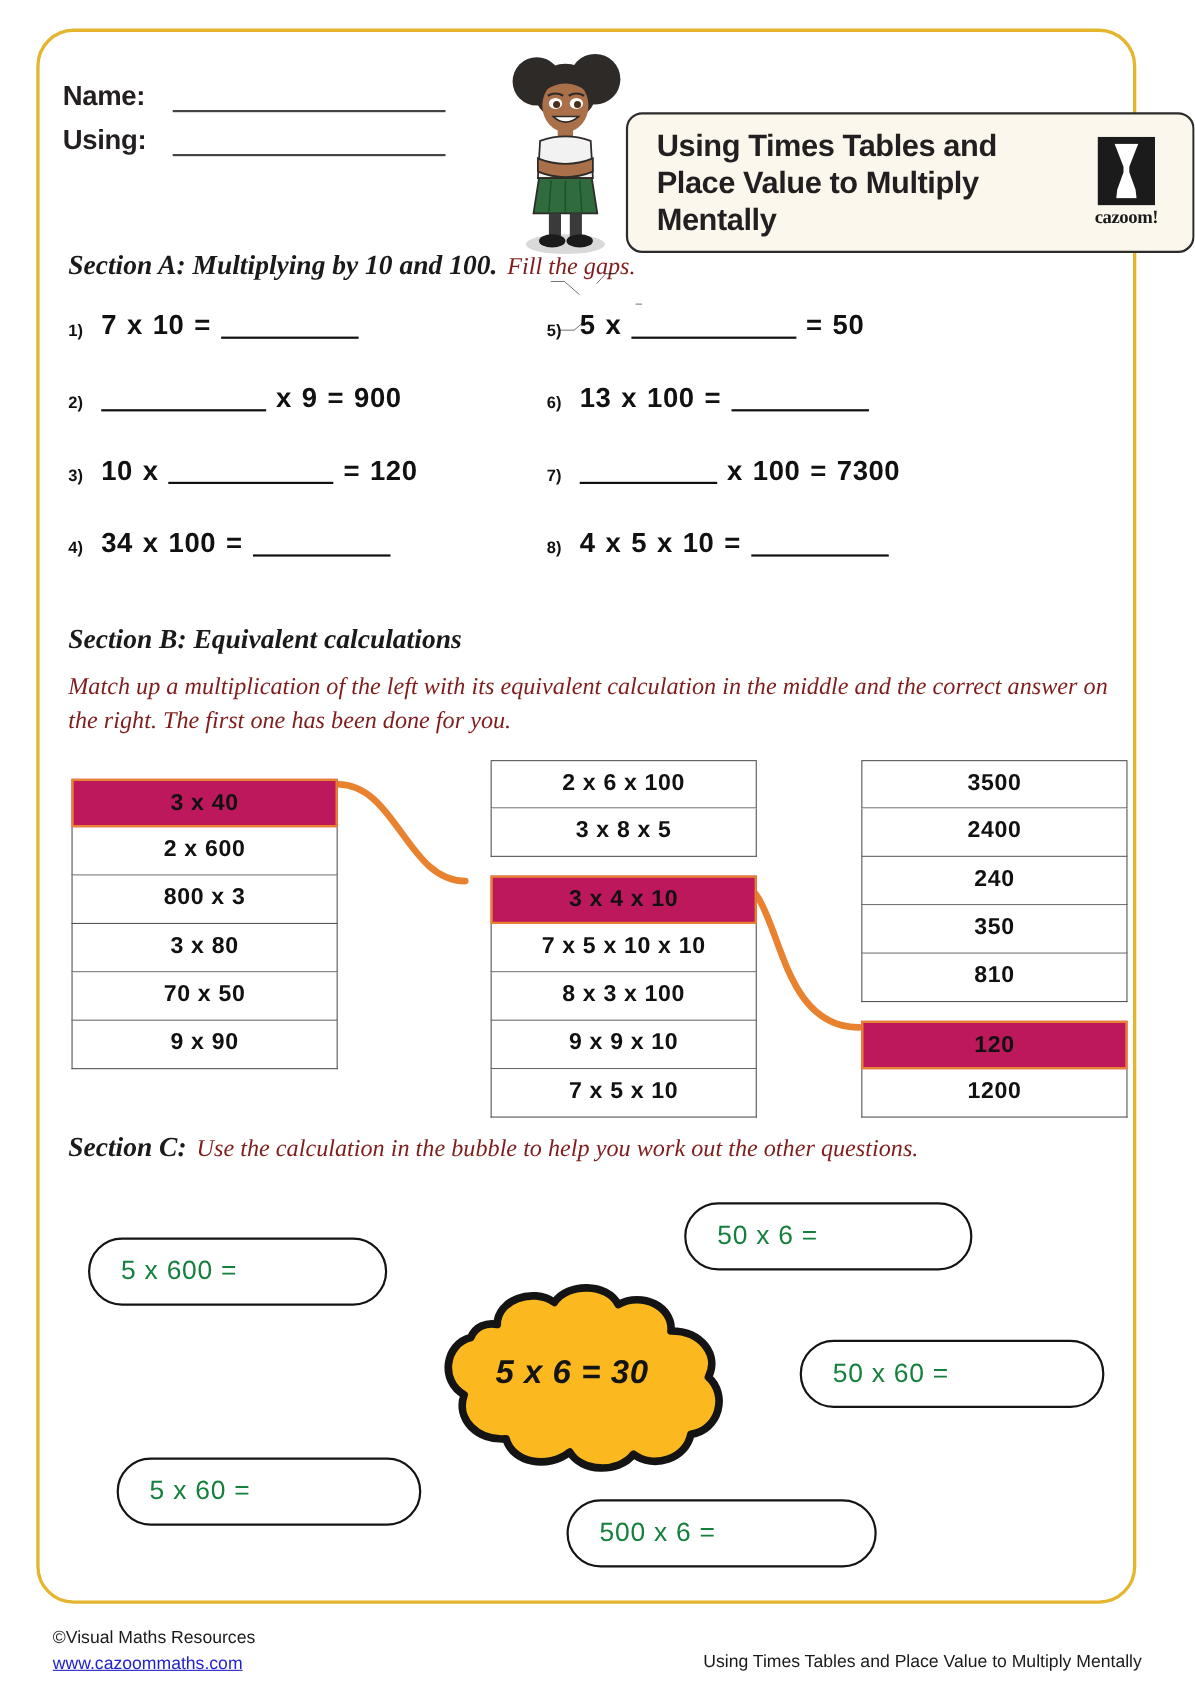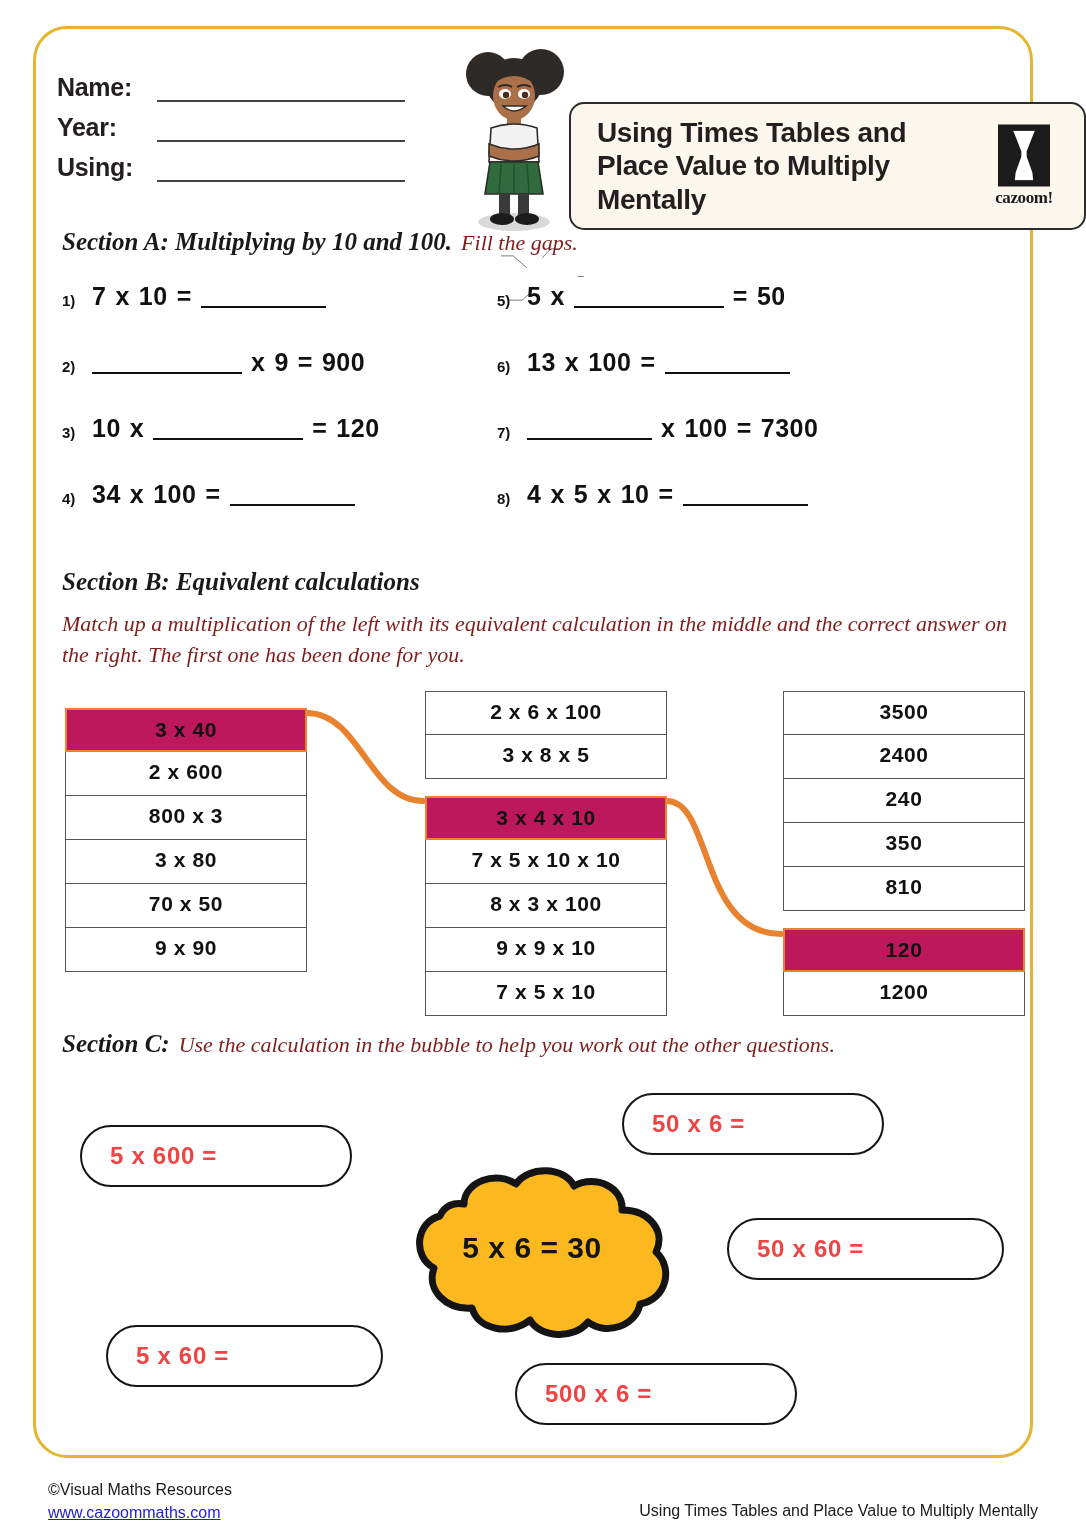--- a/index.html
+++ b/index.html
@@ -100,21 +100,21 @@
   .blank { display:inline-block; border-bottom:2.5px solid #111; height:26px; }
   .blank.w125 { width:125px; }
   .blank.w150 { width:150px; }
 
   
   #sectionB-head { position:absolute; left:62px; top:568px; }
   #sectionB-instr { position:absolute; left:62px; top:608px; width:960px; line-height:1.42; }
 
   .match-col { position:absolute; width:242px; }
   #col-left   { left:65px;  top:691px; }
-  #col-middle { left:425px; top:691px; }
+  #col-middle { left:446px; top:691px; }
   #col-right  { left:783px; top:691px; }
 
   .match-cell {
     height:44px; line-height:40px; text-align:center;
     font-size:21px; font-weight:bold; color:#111;
     border:1.5px solid #555; border-top-width:0;
     background:#fff; letter-spacing:0.6px;
   }
   .match-cell:first-child { border-top-width:1.5px; }
   .match-cell.hl {
@@ -128,31 +128,31 @@
   
   #sectionC-head { position:absolute; left:62px; top:1030px; display:flex; align-items:baseline; gap:9px; }
 
   #bubble-area { position:absolute; left:0; top:1085px; width:1086px; height:340px; }
   #bubble-lines { position:absolute; left:0; top:0; width:1086px; height:340px; z-index:1; }
 
   .bubble {
     position:absolute; z-index:2;
     border:2.5px solid #141414; border-radius:42px;
     background:#fff; display:flex; align-items:center;
-    font-size:24px; font-weight:bold; color:#ef4444; letter-spacing:0.7px;
+    font-size:24px; font-weight:normal; color:#15803d; letter-spacing:0.7px;
   }
   .bubble span { padding-left:28px; }
 
   #bubble-0 { left:80px;  top:1125px; width:272px; height:62px; }
   #bubble-1 { left:622px; top:1093px; width:262px; height:62px; }
   #bubble-2 { left:727px; top:1218px; width:277px; height:62px; }
   #bubble-3 { left:515px; top:1363px; width:282px; height:62px; }
   #bubble-4 { left:106px; top:1325px; width:277px; height:62px; }
 
-  #cloud-wrap { position:absolute; left:368px; top:1160px; width:328px; height:180px; z-index:3; }
+  #cloud-wrap { position:absolute; left:356px; top:1160px; width:328px; height:180px; z-index:3;font-style:italic; }
   #cloud-text {
     position:absolute; left:0; top:0; width:328px; height:180px;
     display:flex; align-items:center; justify-content:center;
     font-size:30px; font-weight:bold; color:#141414; letter-spacing:0.5px;
     padding-bottom:4px;
   }
 
   
   #footer { position:absolute; left:48px; top:1478px; width:990px; font-size:16px; color:#1a1a1a; }
   #footer-left { position:absolute; left:0; top:0; line-height:1.45; }
@@ -162,24 +162,20 @@
 </head>
 <body>
 
 <div id="page-frame"></div>
 
 <div id="header">
 
   <div id="student-fields">
     <div class="field-row">
       <div class="field-label">Name:</div>
-      <div class="field-line"></div>
-    </div>
-    <div class="field-row">
-      <div class="field-label">Year:</div>
       <div class="field-line"></div>
     </div>
     <div class="field-row">
       <div class="field-label">Using:</div>
       <div class="field-line"></div>
     </div>
   </div>
 
   <svg id="mascot" viewBox="0 0 118 190">
     <ellipse cx="59" cy="178" rx="36" ry="9" fill="#d9d9d9"></ellipse>

